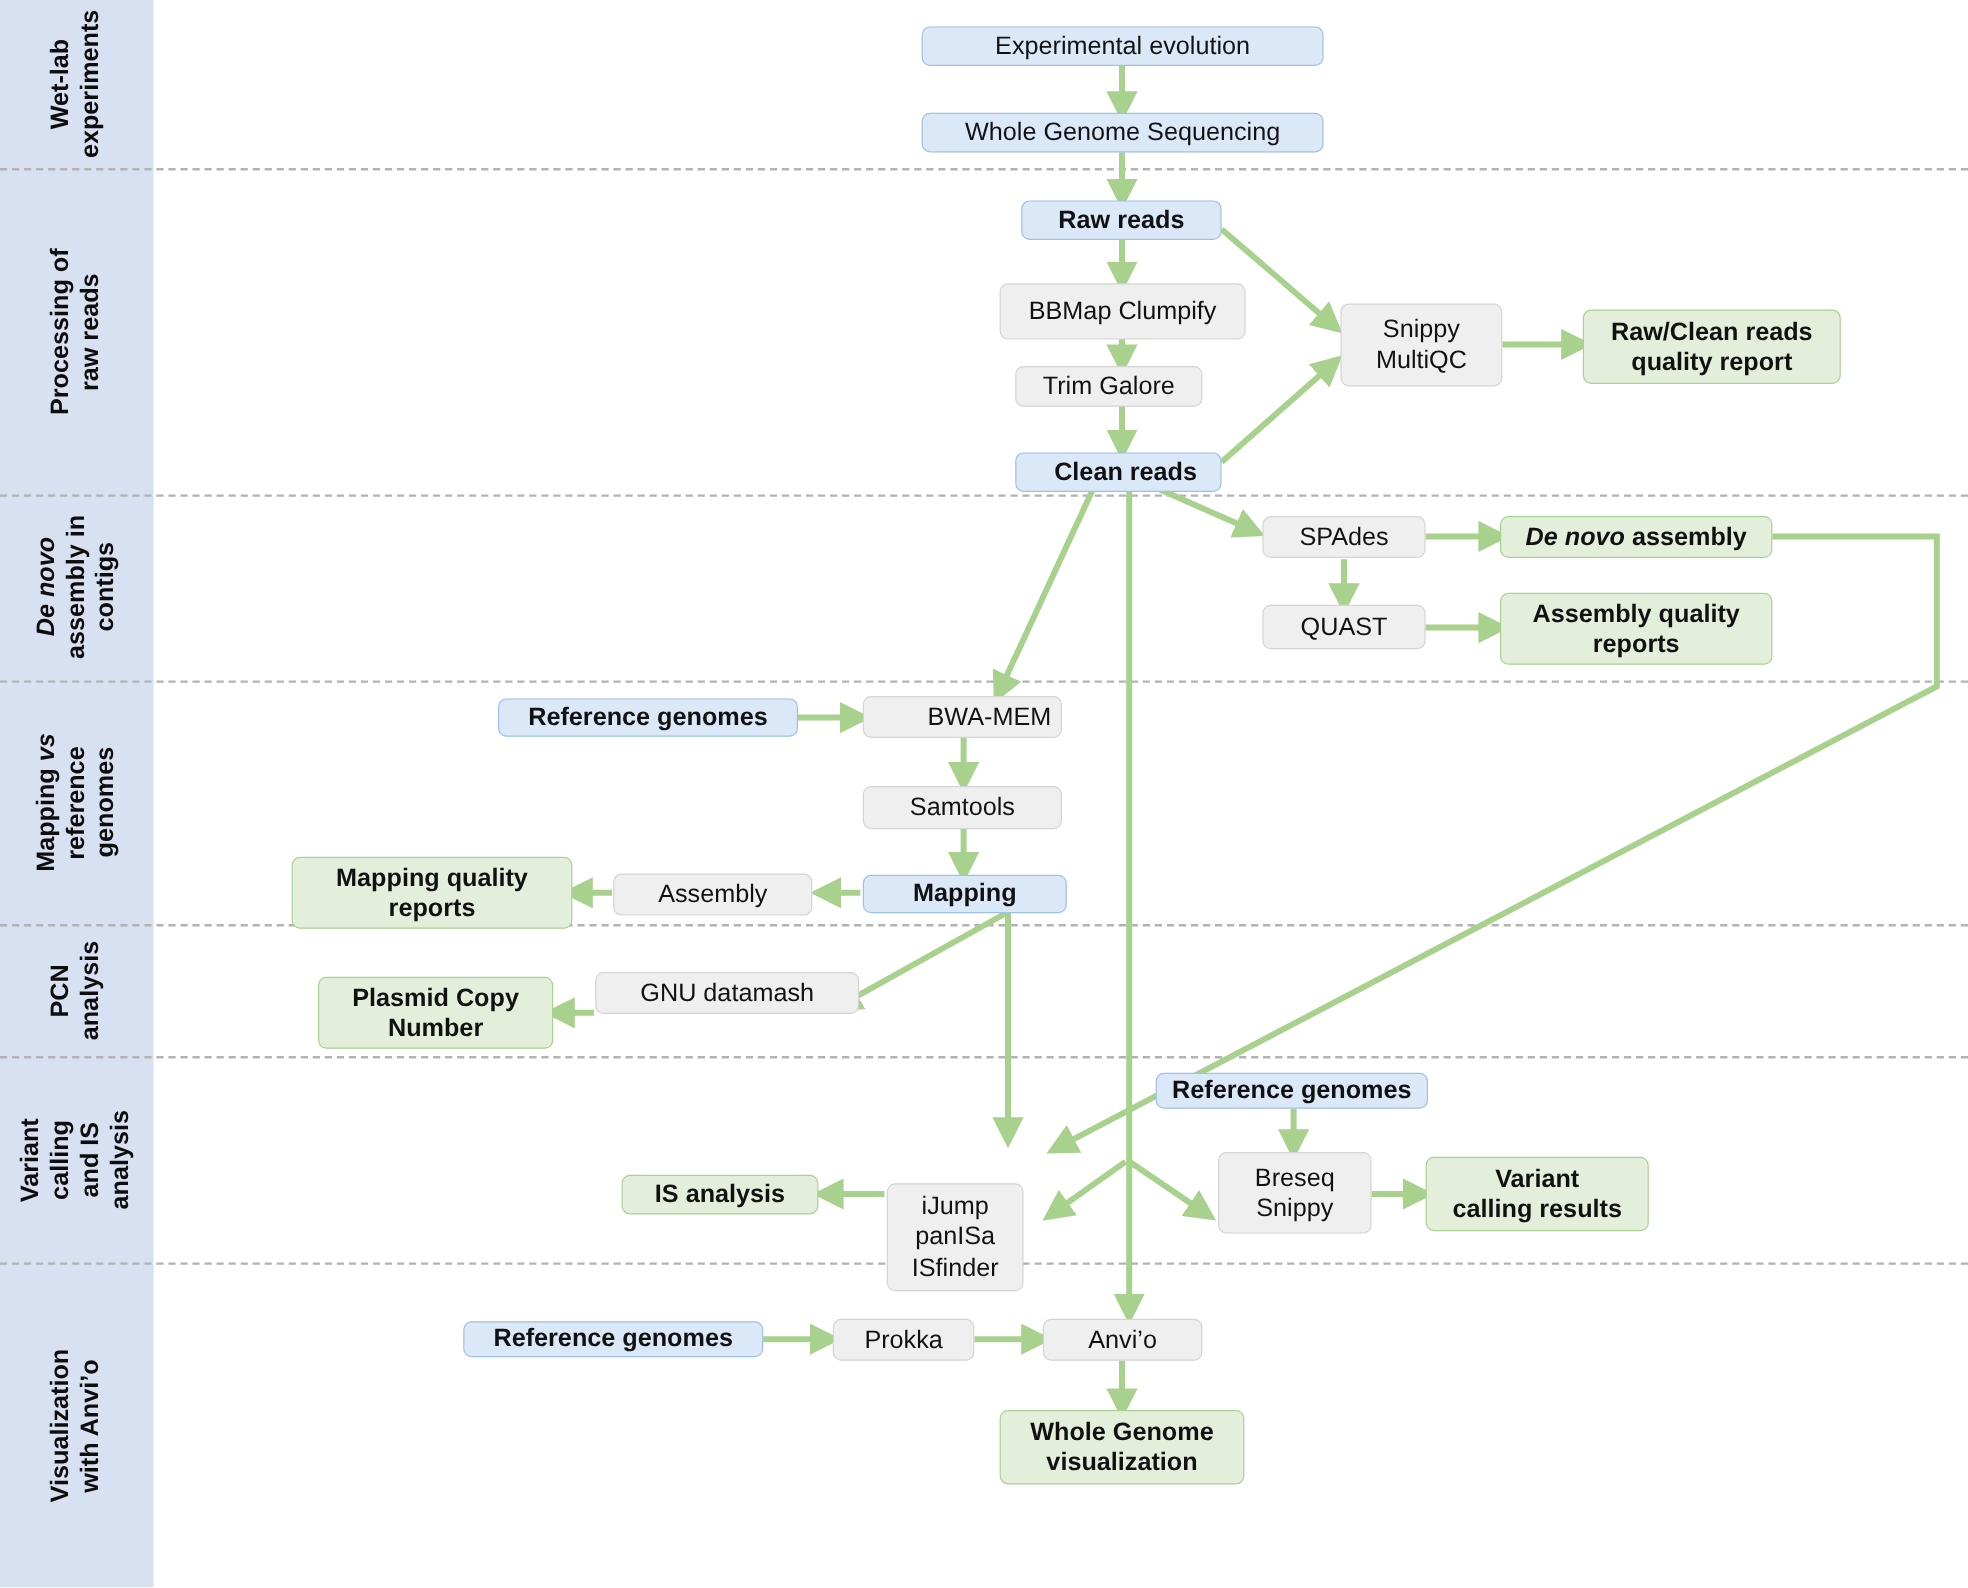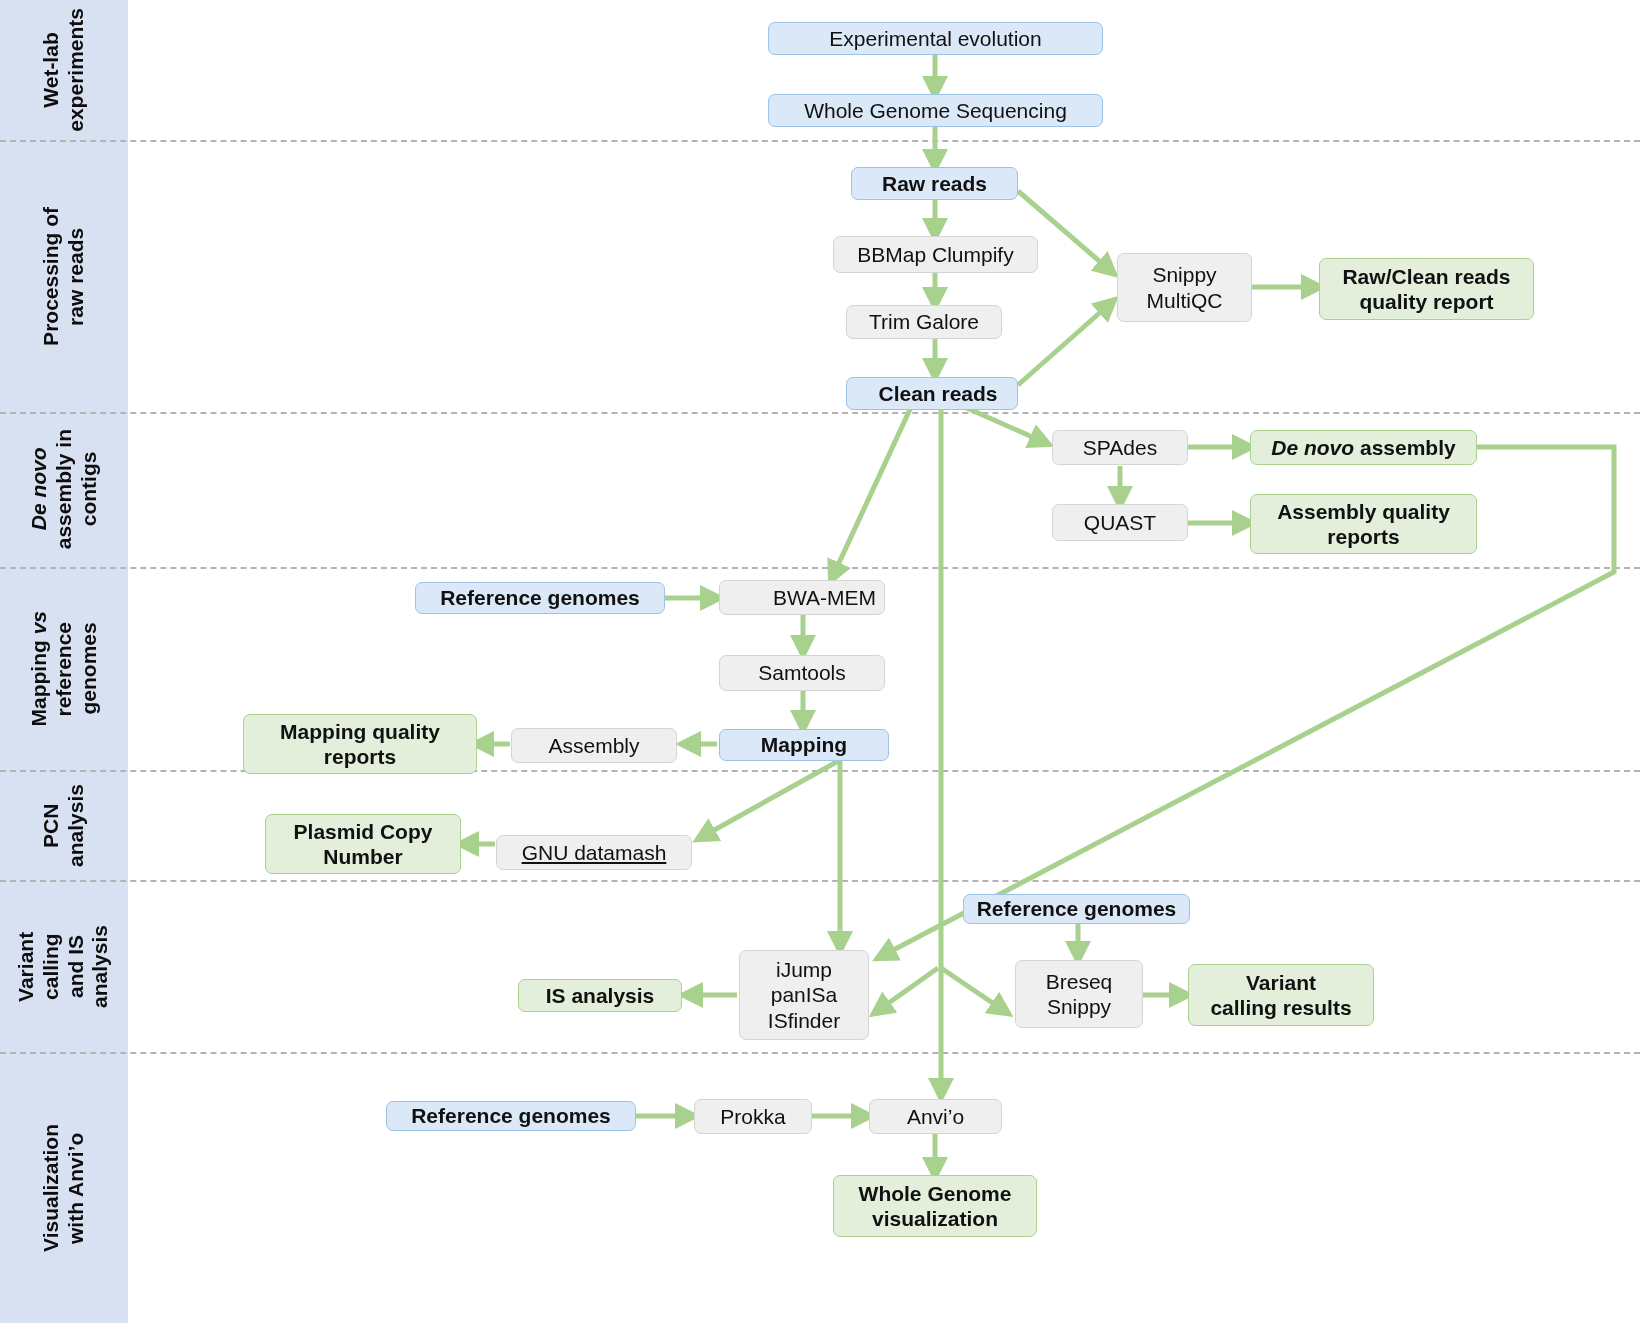--- a/index.html
+++ b/index.html
@@ -140,21 +140,21 @@
   </div>
 
   <div class="node blue plain" style="left:768px;top:22px;width:335px;height:33px;">
     <span>Experimental evolution</span>
   </div>
 
   <div class="node blue" style="left:851px;top:167px;width:167px;height:33px;">
     <span>Raw reads</span>
   </div>
 
-  <div class="node grey" style="left:833px;top:236px;width:205px;height:37px;">
+  <div class="node grey" style="left:833px;top:236px;width:205px;height:47px;">
     <span>BBMap Clumpify</span>
   </div>
 
   <div class="node grey" style="left:846px;top:305px;width:156px;height:34px;">
     <span>Trim Galore</span>
   </div>
 
   <div class="node blue" style="left:846px;top:377px;width:172px;height:33px;padding-left:20px;">
     <span>Clean reads</span>
   </div>
@@ -209,33 +209,33 @@
 
   <div class="node blue" style="left:719px;top:729px;width:170px;height:32px;">
     <span>Mapping</span>
   </div>
 
   <div class="node green" style="left:265px;top:814px;width:196px;height:60px;">
     <span class="lines">Plasmid Copy
 Number</span>
   </div>
 
-  <div class="node grey" style="left:496px;top:835px;width:196px;height:35px;text-decoration:underline;">
+  <div class="node grey" style="left:496px;top:810px;width:220px;height:35px;">
     <span>GNU datamash</span>
   </div>
 
   <div class="node blue" style="left:963px;top:894px;width:227px;height:30px;">
     <span>Reference genomes</span>
   </div>
 
   <div class="node green" style="left:518px;top:979px;width:164px;height:33px;">
     <span>IS analysis</span>
   </div>
 
-  <div class="node grey" style="left:739px;top:950px;width:130px;height:90px;">
+  <div class="node grey" style="left:739px;top:986px;width:114px;height:90px;">
     <span class="lines">iJump
 panISa
 ISfinder</span>
   </div>
 
   <div class="node grey" style="left:1015px;top:960px;width:128px;height:68px;">
     <span class="lines">Breseq
 Snippy</span>
   </div>
 

